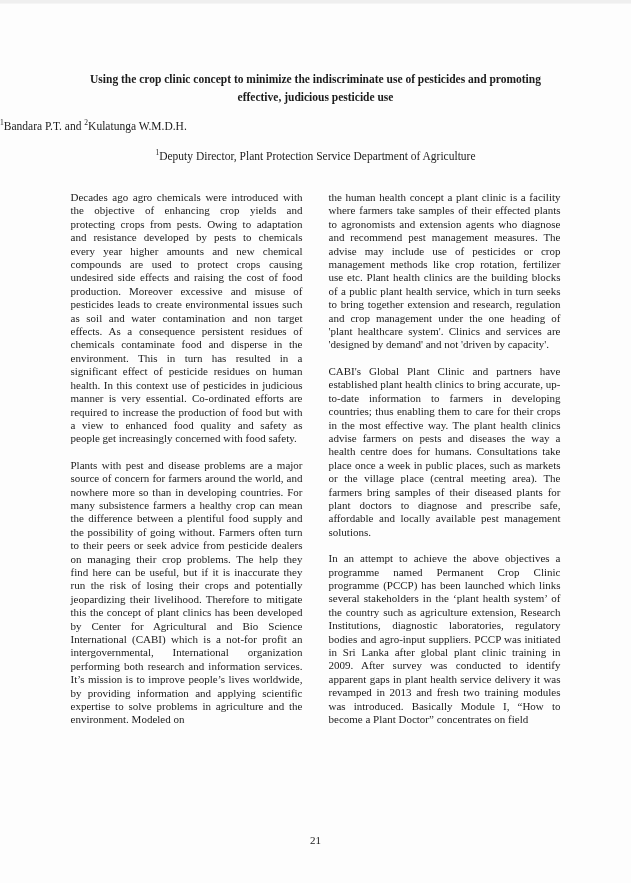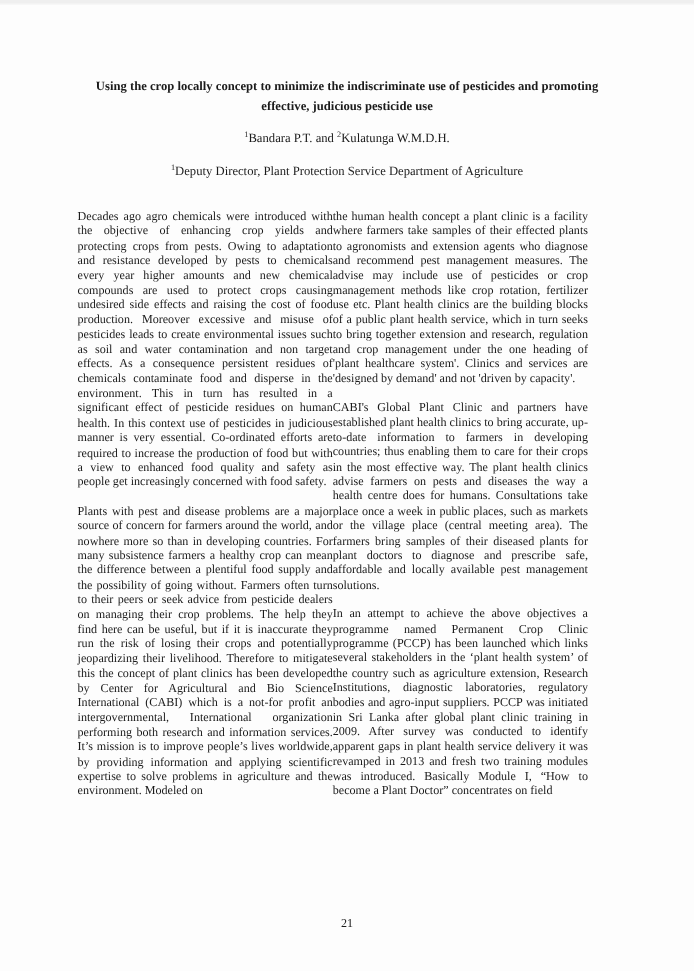--- a/index.html
+++ b/index.html
@@ -29,38 +29,38 @@
   }
   .title {
     font-size: 11.5px;
     font-weight: bold;
     text-align: center;
     line-height: 18px;
     max-width: 462px;
     margin: 0 auto;
   }
   .authors {
-    text-align: center;
     font-size: 11.5px;
     margin: 13px 0 0 0;
     line-height: 15px;
   }
   .affiliation {
     text-align: center;
     font-size: 11.5px;
     margin: 15px 0 0 0;
     line-height: 15px;
   }
   sup {
     font-size: 7.5px;
     line-height: 0;
     vertical-align: super;
   }
   .columns {
     display: flex;
+    gap: 26px;
     width: 490px;
     margin: 27px auto 0 auto;
   }
   .col {
     width: 232px;
     flex: 0 0 232px;
   }
   .body-para {
     font-size: 11px;
     line-height: 13.4px;
@@ -76,21 +76,21 @@
     font-size: 11px;
   }
 </style>
 </head>
 <body>
 
 <div class="scan-top"></div>
 
 <div class="page">
 
-  <h1 class="title">Using the crop locally concept to minimize the indiscriminate use of pesticides and promoting effective, judicious pesticide use</h1>
+  <h1 class="title">Using the crop clinic concept to minimize the indiscriminate use of pesticides and promoting effective, judicious pesticide use</h1>
 
   <p class="authors"><sup>1</sup><span>Bandara P.T. and </span><sup>2</sup><span>Kulatunga W.M.D.H.</span></p>
 
   <p class="affiliation"><sup>1</sup><span>Deputy Director, Plant Protection Service Department of Agriculture</span></p>
 
 
   <div class="columns">
     <div class="col">
       <p class="body-para">Decades ago agro chemicals were introduced with the objective of enhancing crop yields and protecting crops from pests. Owing to adaptation and resistance developed by pests to chemicals every year higher amounts and new chemical compounds are used to protect crops causing undesired side effects and raising the cost of food production. Moreover excessive and misuse of pesticides leads to create environmental issues such as soil and water contamination and non target effects. As a consequence persistent residues of chemicals contaminate food and disperse in the environment. This in turn has resulted in a significant effect of pesticide residues on human health. In this context use of pesticides in judicious manner is very essential. Co-ordinated efforts are required to increase the production of food but with a view to enhanced food quality and safety as people get increasingly concerned with food safety.</p>
       <p class="body-para">Plants with pest and disease problems are a major source of concern for farmers around the world, and nowhere more so than in developing countries. For many subsistence farmers a healthy crop can mean the difference between a plentiful food supply and the possibility of going without. Farmers often turn to their peers or seek advice from pesticide dealers on managing their crop problems. The help they find here can be useful, but if it is inaccurate they run the risk of losing their crops and potentially jeopardizing their livelihood. Therefore to mitigate this the concept of plant clinics has been developed by Center for Agricultural and Bio Science International (CABI) which is a not-for profit an intergovernmental, International organization performing both research and information services. It’s mission is to improve people’s lives worldwide, by providing information and applying scientific expertise to solve problems in agriculture and the environment. Modeled on</p>

